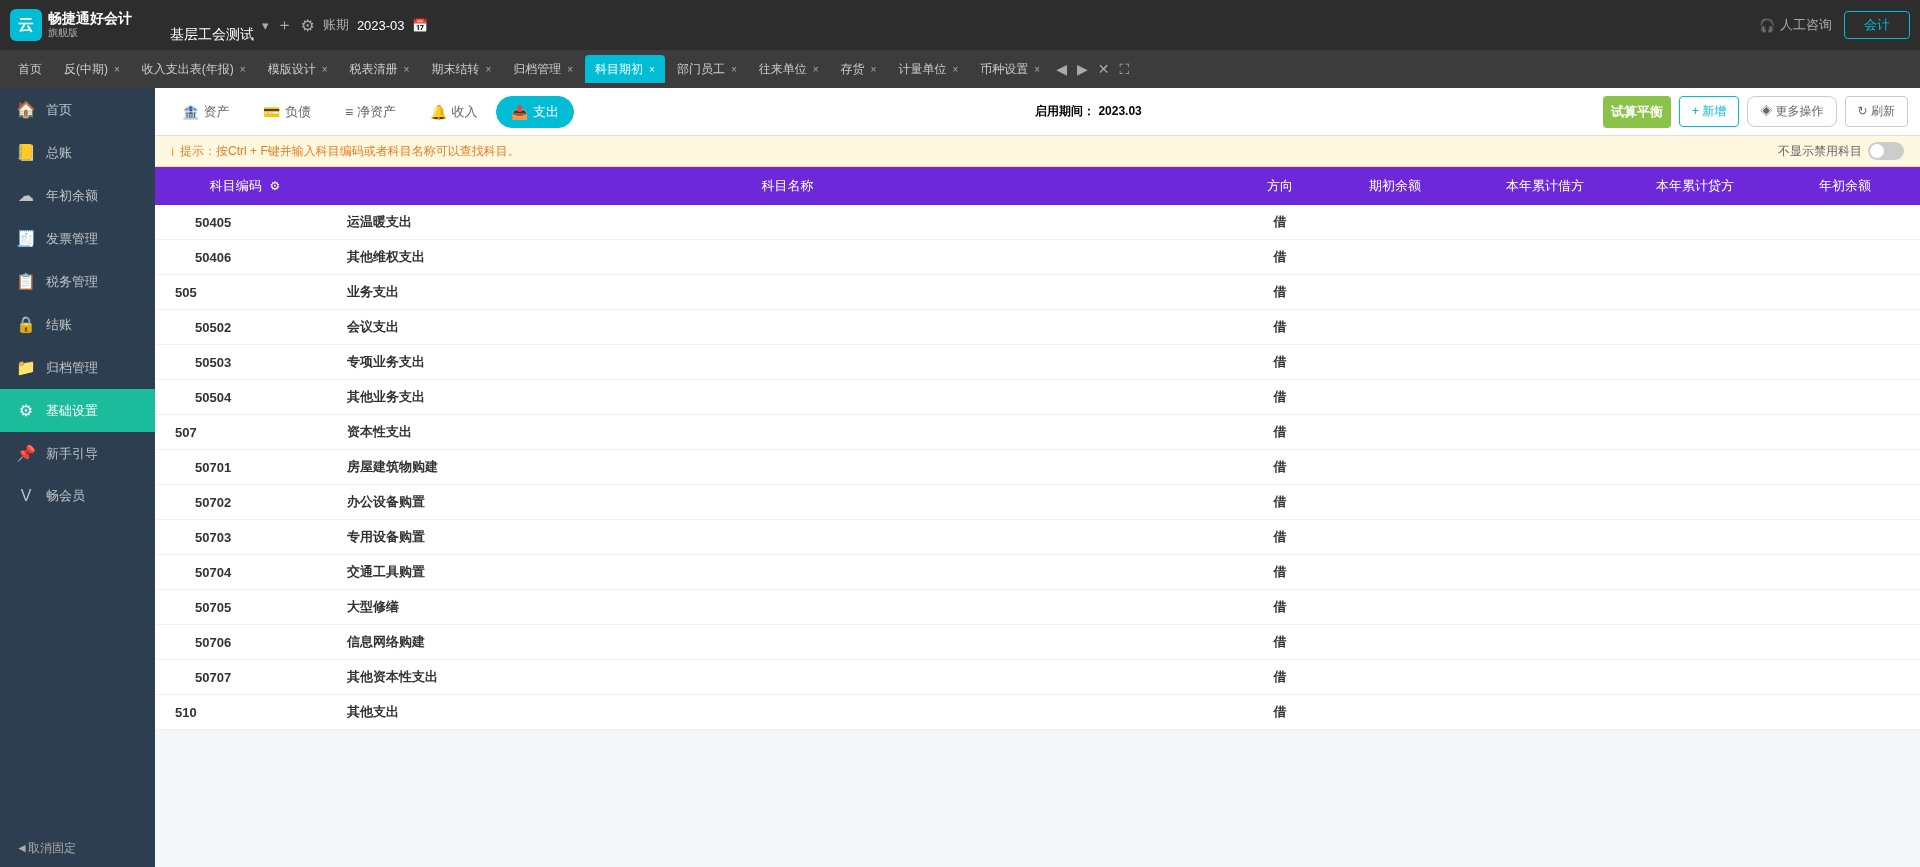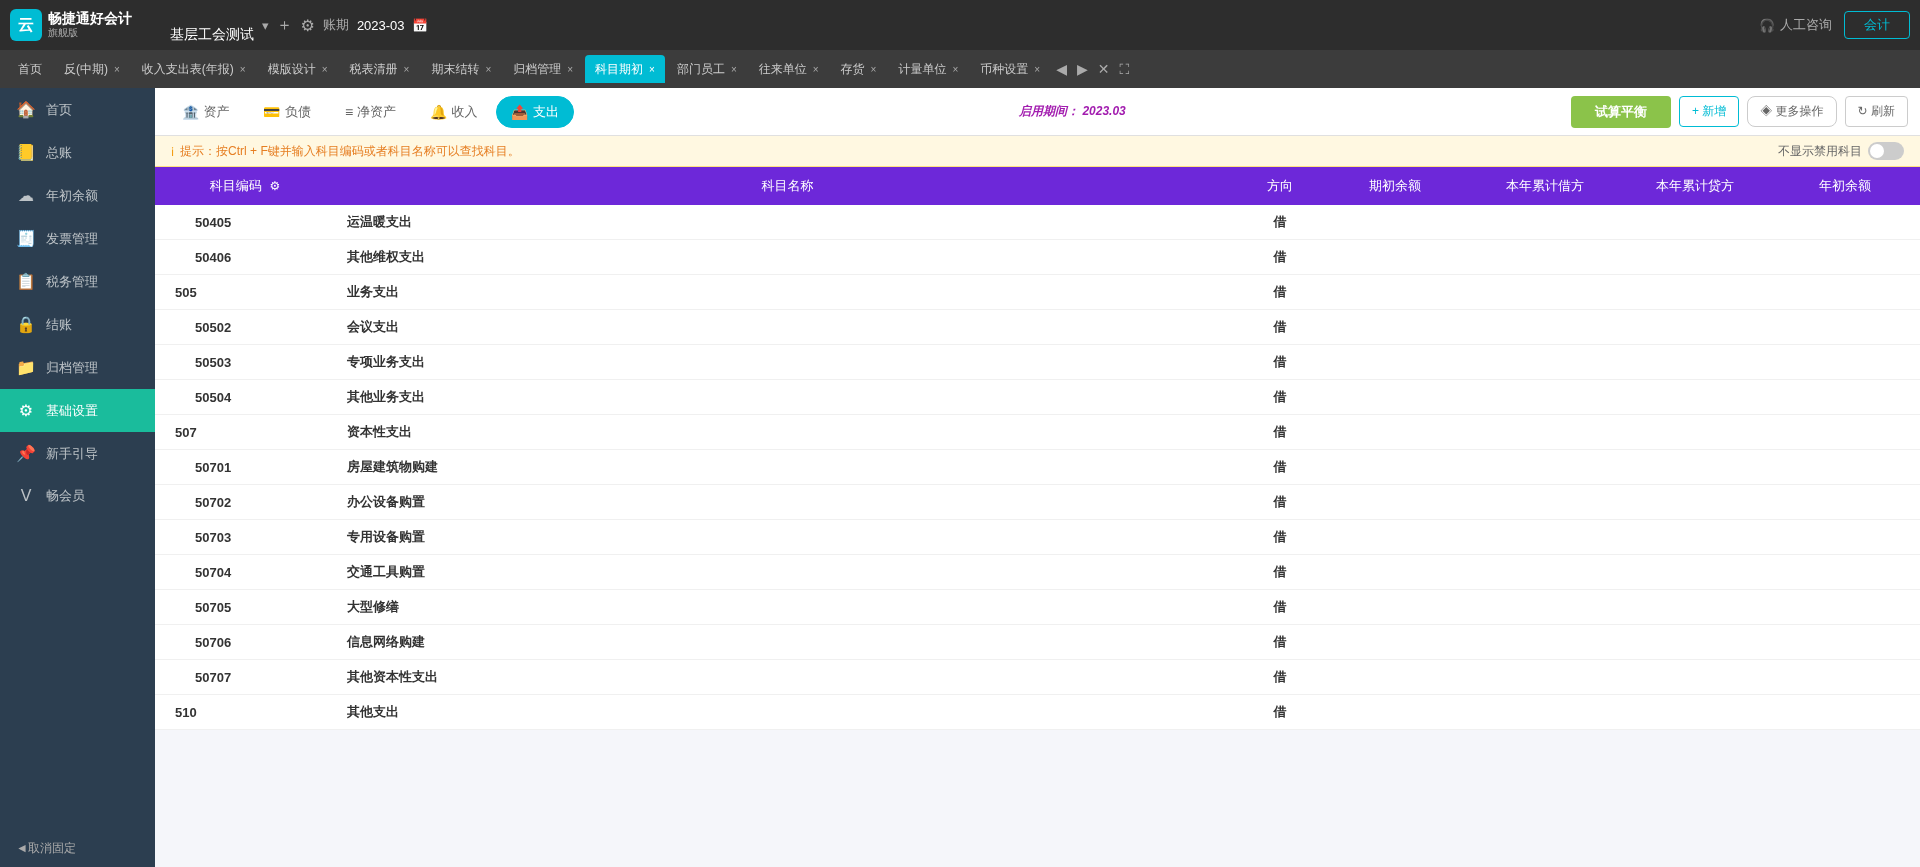--- a/index.html
+++ b/index.html
@@ -46,23 +46,23 @@
 
     
     .content-area { flex: 1; display: flex; flex-direction: column; overflow: hidden; background: #f5f6fa; }
 
     
     .sub-tab-bar { height: 48px; background: white; display: flex; align-items: center; padding: 0 12px; gap: 4px; border-bottom: 1px solid #e0e0e0; flex-shrink: 0; }
     .sub-tab { display: flex; align-items: center; gap: 4px; padding: 6px 14px; border-radius: 20px; font-size: 13px; cursor: pointer; color: #666; border: 1px solid transparent; }
     .sub-tab.active { background: #00bcd4; color: white; border-color: #00bcd4; }
     .sub-tab-icon { font-size: 14px; }
     .period-info { margin-left: auto; color: #666; font-size: 12px; }
-    .period-info span { color: #a21caf; font-weight: bold; font-style: italic; }
+    .period-info span { color: #000000; font-weight: bold; }
     .toolbar-right { margin-left: auto; display: flex; align-items: center; gap: 8px; }
-    .calc-balance-btn { background: #8bc34a; color: white; border: none; padding: 7px 24px; border-radius: 4px; cursor: pointer; font-size: 13px; font-weight: bold; }
+    .calc-balance-btn { background: #8bc34a; color: white; border: none; padding: 7px 8px; border-radius: 4px; cursor: pointer; font-size: 13px; font-weight: bold; }
     .new-btn { background: transparent; border: 1px solid #00bcd4; color: #00bcd4; padding: 6px 12px; border-radius: 4px; cursor: pointer; font-size: 12px; display: flex; align-items: center; gap: 4px; }
     .more-ops-btn { background: transparent; border: 1px solid #ccc; color: #666; padding: 6px 12px; border-radius: 8px; cursor: pointer; font-size: 12px; display: flex; align-items: center; gap: 4px; }
     .refresh-btn { background: transparent; border: 1px solid #ccc; color: #666; padding: 6px 12px; border-radius: 4px; cursor: pointer; font-size: 12px; display: flex; align-items: center; gap: 4px; }
 
     
     .tip-bar { padding: 6px 16px; background: #fff8e1; border-bottom: 1px solid #ffe082; display: flex; align-items: center; justify-content: space-between; flex-shrink: 0; }
     .tip-text { color: #e67e22; font-size: 12px; display: flex; align-items: center; gap: 6px; }
     .tip-icon { color: #f39c12; }
     .hide-disabled-toggle { display: flex; align-items: center; gap: 6px; font-size: 12px; color: #666; }
     .toggle-switch { width: 36px; height: 18px; background: #ccc; border-radius: 9px; cursor: pointer; position: relative; }

